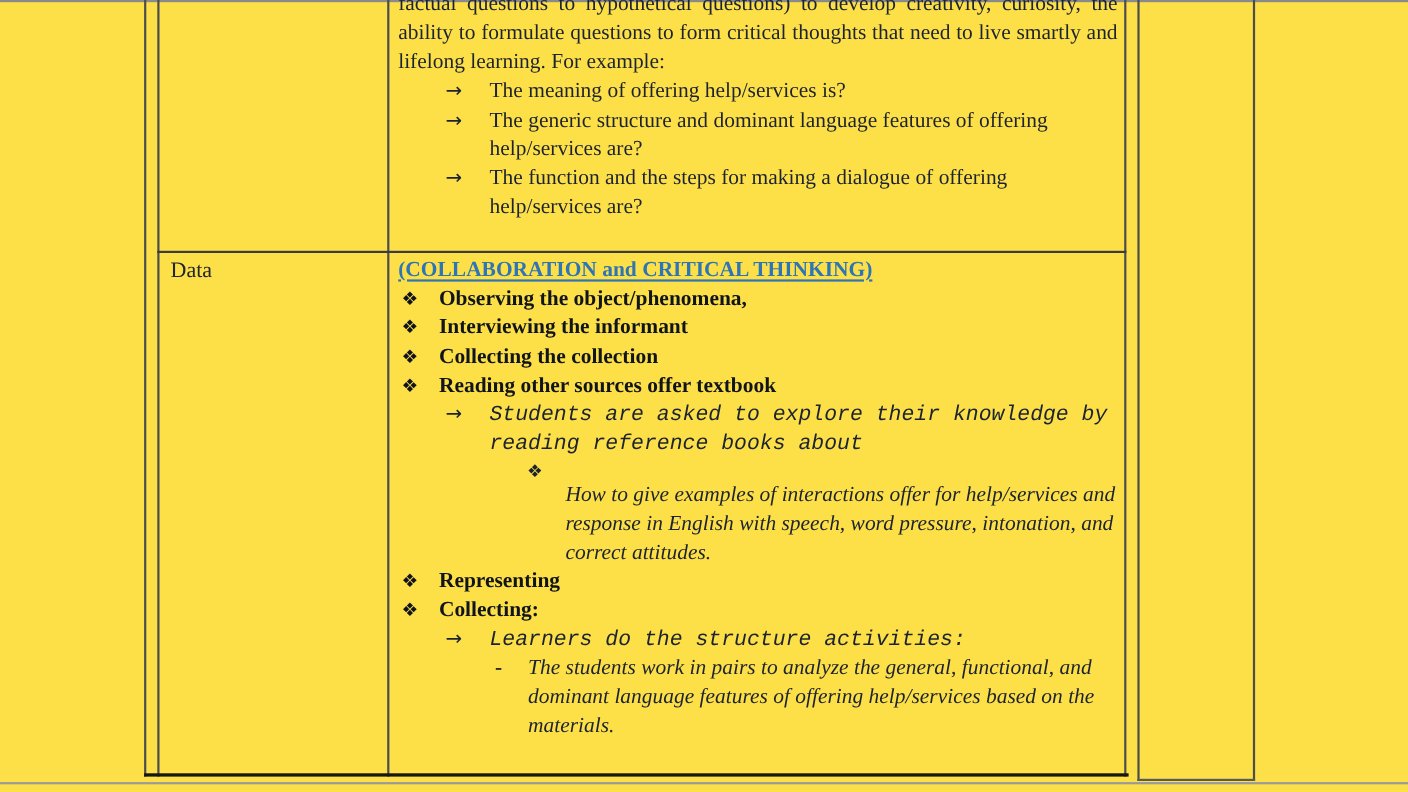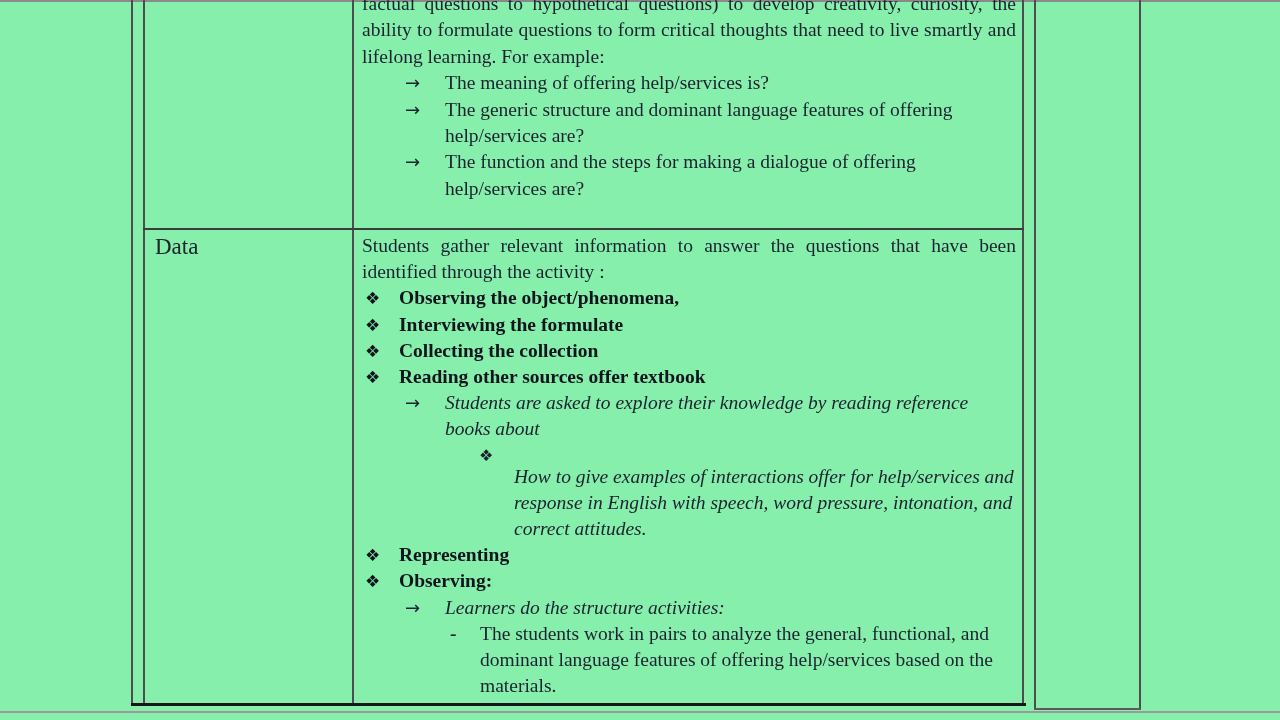--- a/index.html
+++ b/index.html
@@ -1,17 +1,17 @@
 <!DOCTYPE html>
 <html><head>
 <meta charset="utf-8">
 <style>
   html,body{margin:0;padding:0;background:#fff;}
   .stage{
-    position:relative;width:1280px;height:720px;background:#86efac;overflow:hidden;
+    position:relative;width:1280px;height:720px;background:#fde047;overflow:hidden;
     font-family:"Liberation Serif","DejaVu Serif",serif;color:#1b2230;
   }
   .vline,.hline{position:absolute;background:#4d4d4d;}
 
   
   .frame-top{left:0;top:0;width:1280px;height:2px;background:#8a8a8a;}
   .frame-bottom{left:0;top:711px;width:1280px;height:2px;background:#9a9a9a;}
 
   
   .v-outer-left{left:131px;top:0;width:2px;height:706px;}
@@ -30,41 +30,41 @@
   .cell-observing p{margin:0;text-align:justify;}
 
   .blist{margin-left:43px;}
   .b-item{display:flex;}
   .mk{flex:none;font-style:normal;font-family:"DejaVu Sans",sans-serif;}
   .arrow-mk{width:40px;font-size:18px;}
   .q .tx{flex:1;}
 
   
   .cell-label{position:absolute;left:155px;top:233px;width:190px;
-    font-size:23px;line-height:27px;color:#20252e;}
+    font-size:20px;line-height:27px;color:#20252e;}
   .cell-collab{position:absolute;left:362px;top:233px;width:654px;
     font-size:19.5px;line-height:26.2px;}
   .heading{color:#2E75B6;font-weight:bold;text-decoration:underline;
     text-decoration-thickness:2px;text-underline-offset:3px;}
   .intro{margin:0;text-align:justify;}
 
   .method{display:flex;font-weight:bold;color:#10141c;}
   .diamond-mk{width:34px;padding-left:3px;font-size:17px;line-height:inherit;}
   .method .tx{flex:1;}
 
   .note{display:flex;margin-left:43px;}
-  .note .tx{font-style:italic;flex:1;}
+  .note .tx{font-style:italic;flex:1;font-family:Liberation Mono, monospace;}
 
   .topic{display:flex;margin-left:117px;}
   .topic .mk{width:35px;font-size:16px;}
   .topic .tx{font-style:italic;flex:1;margin-top:21px;}
 
   .activity{display:flex;margin-left:88px;}
   .dash-mk{width:30px;font-family:"Liberation Serif",serif;font-weight:bold;}
-  .activity .tx{flex:1;}
+  .activity .tx{font-style:italic;flex:1;}
 </style>
 </head>
 <body>
 
 <div class="stage">
 
   <div class="hline frame-top"></div>
   <div class="hline frame-bottom"></div>
 
   <div class="vline v-outer-left"></div>
@@ -93,29 +93,29 @@
         <span class="tx">The function and the steps for making a dialogue of offering help/services are?</span>
       </div>
     </div>
   </div>
 
   <div class="cell-label">
     <div>Data</div>
   </div>
 
   <div class="cell-collab">
-    <p class="intro">Students gather relevant information to answer the questions that have been identified through the activity :</p>
+    <div class="heading">(COLLABORATION and CRITICAL THINKING)</div>
 
     <div class="method">
       <span class="mk diamond-mk">❖</span>
       <span class="tx">Observing the object/phenomena,</span>
     </div>
     <div class="method">
       <span class="mk diamond-mk">❖</span>
-      <span class="tx">Interviewing the formulate</span>
+      <span class="tx">Interviewing the informant</span>
     </div>
     <div class="method">
       <span class="mk diamond-mk">❖</span>
       <span class="tx">Collecting the collection</span>
     </div>
     <div class="method">
       <span class="mk diamond-mk">❖</span>
       <span class="tx">Reading other sources offer textbook</span>
     </div>
 
@@ -128,21 +128,21 @@
       <span class="mk">❖</span>
       <span class="tx">How to give examples of interactions offer for help/services and response in English with speech, word pressure, intonation, and correct attitudes.</span>
     </div>
 
     <div class="method">
       <span class="mk diamond-mk">❖</span>
       <span class="tx">Representing</span>
     </div>
     <div class="method">
       <span class="mk diamond-mk">❖</span>
-      <span class="tx">Observing:</span>
+      <span class="tx">Collecting:</span>
     </div>
 
     <div class="note">
       <span class="mk arrow-mk">→</span>
       <span class="tx">Learners do the structure activities:</span>
     </div>
 
     <div class="activity">
       <span class="mk dash-mk">-</span>
       <span class="tx">The students work in pairs to analyze the general, functional, and dominant language features of offering help/services based on the materials.</span>

